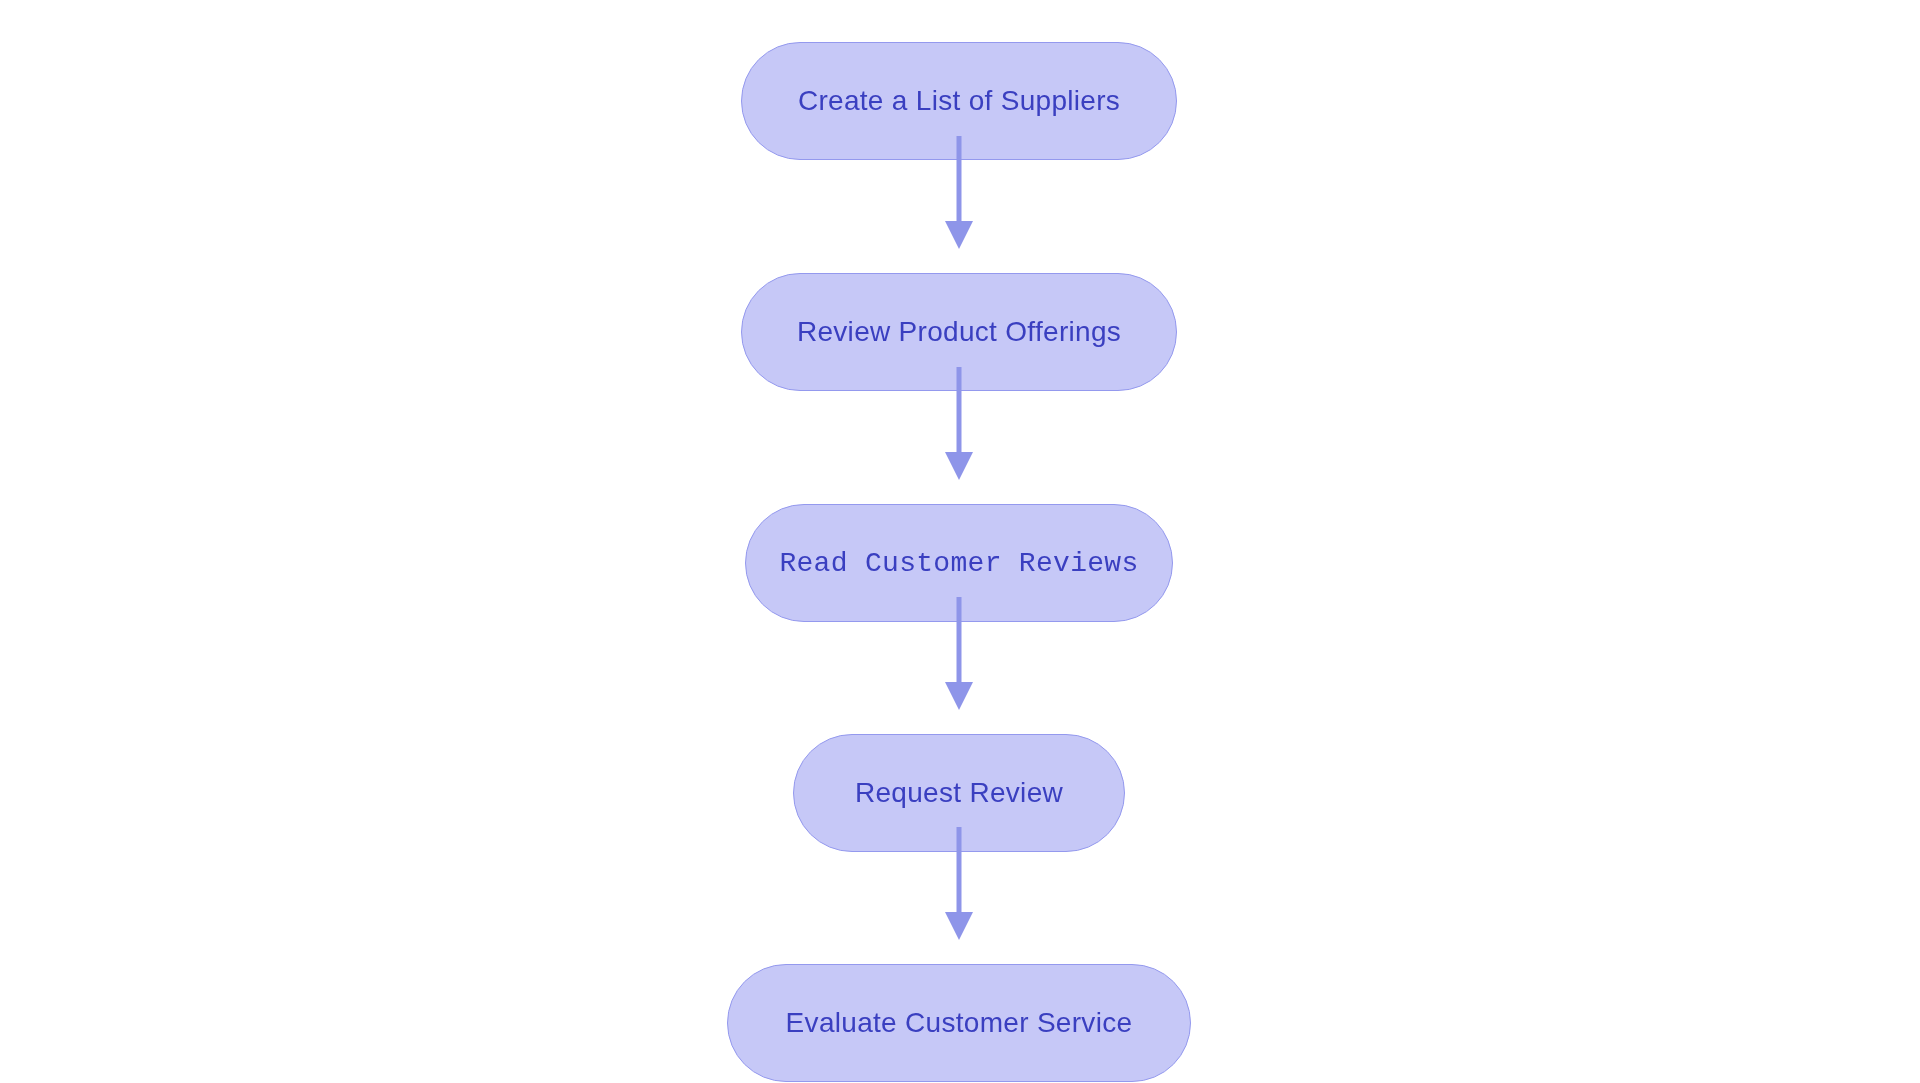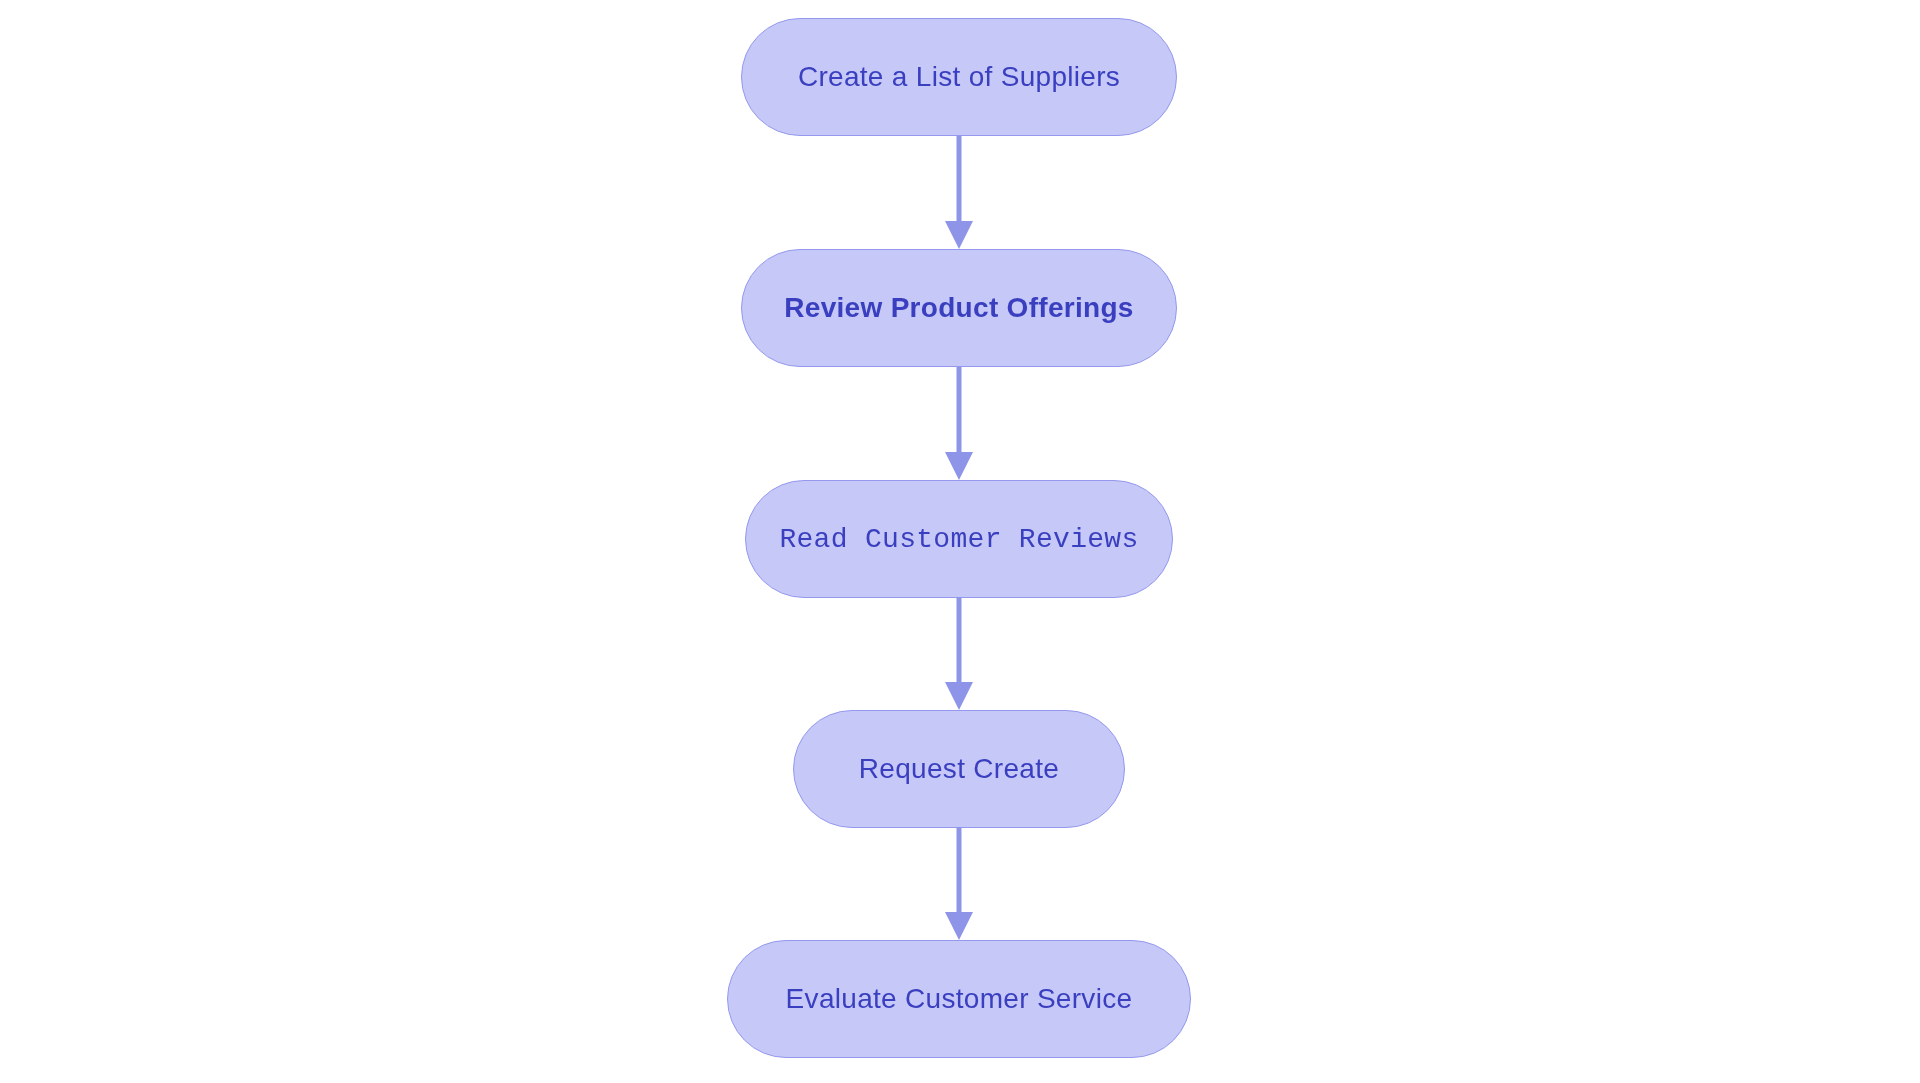--- a/index.html
+++ b/index.html
@@ -29,23 +29,24 @@
     border-radius: 59px;
     background: var(--node-fill);
     border: 1.5px solid var(--node-border);
     display: flex;
     align-items: center;
     justify-content: center;
     color: var(--node-text);
     font-size: 28px;
     letter-spacing: 0.3px;
     white-space: nowrap;
+    margin-top: 24px;
   }
   .node-1 { left: 741px; top: 18px;  width: 436px; }
-  .node-2 { left: 741px; top: 249px; width: 436px; font-weight: bold; }
+  .node-2 { left: 741px; top: 249px; width: 436px; }
   .node-3 { left: 745px; top: 480px; width: 428px; font-family: Liberation Mono, monospace; }
   .node-4 { left: 793px; top: 710px; width: 332px; }
   .node-5 { left: 727px; top: 940px; width: 464px; text-align: right; }
   .arrow {
     position: absolute;
     left: 944px;
     width: 30px;
     height: 113px;
     overflow: visible;
   }
@@ -82,21 +83,21 @@
   <div class="node node-3">
     <span>Read Customer Reviews</span>
   </div>
 
   <svg class="arrow arrow-3" viewBox="0 0 30 113">
     <line x1="15" y1="0" x2="15" y2="87"></line>
     <polygon points="1,85 29,85 15,113"></polygon>
   </svg>
 
   <div class="node node-4">
-    <span>Request Create</span>
+    <span>Request Review</span>
   </div>
 
   <svg class="arrow arrow-4" viewBox="0 0 30 113">
     <line x1="15" y1="0" x2="15" y2="87"></line>
     <polygon points="1,85 29,85 15,113"></polygon>
   </svg>
 
   <div class="node node-5">
     <span>Evaluate Customer Service</span>
   </div>

